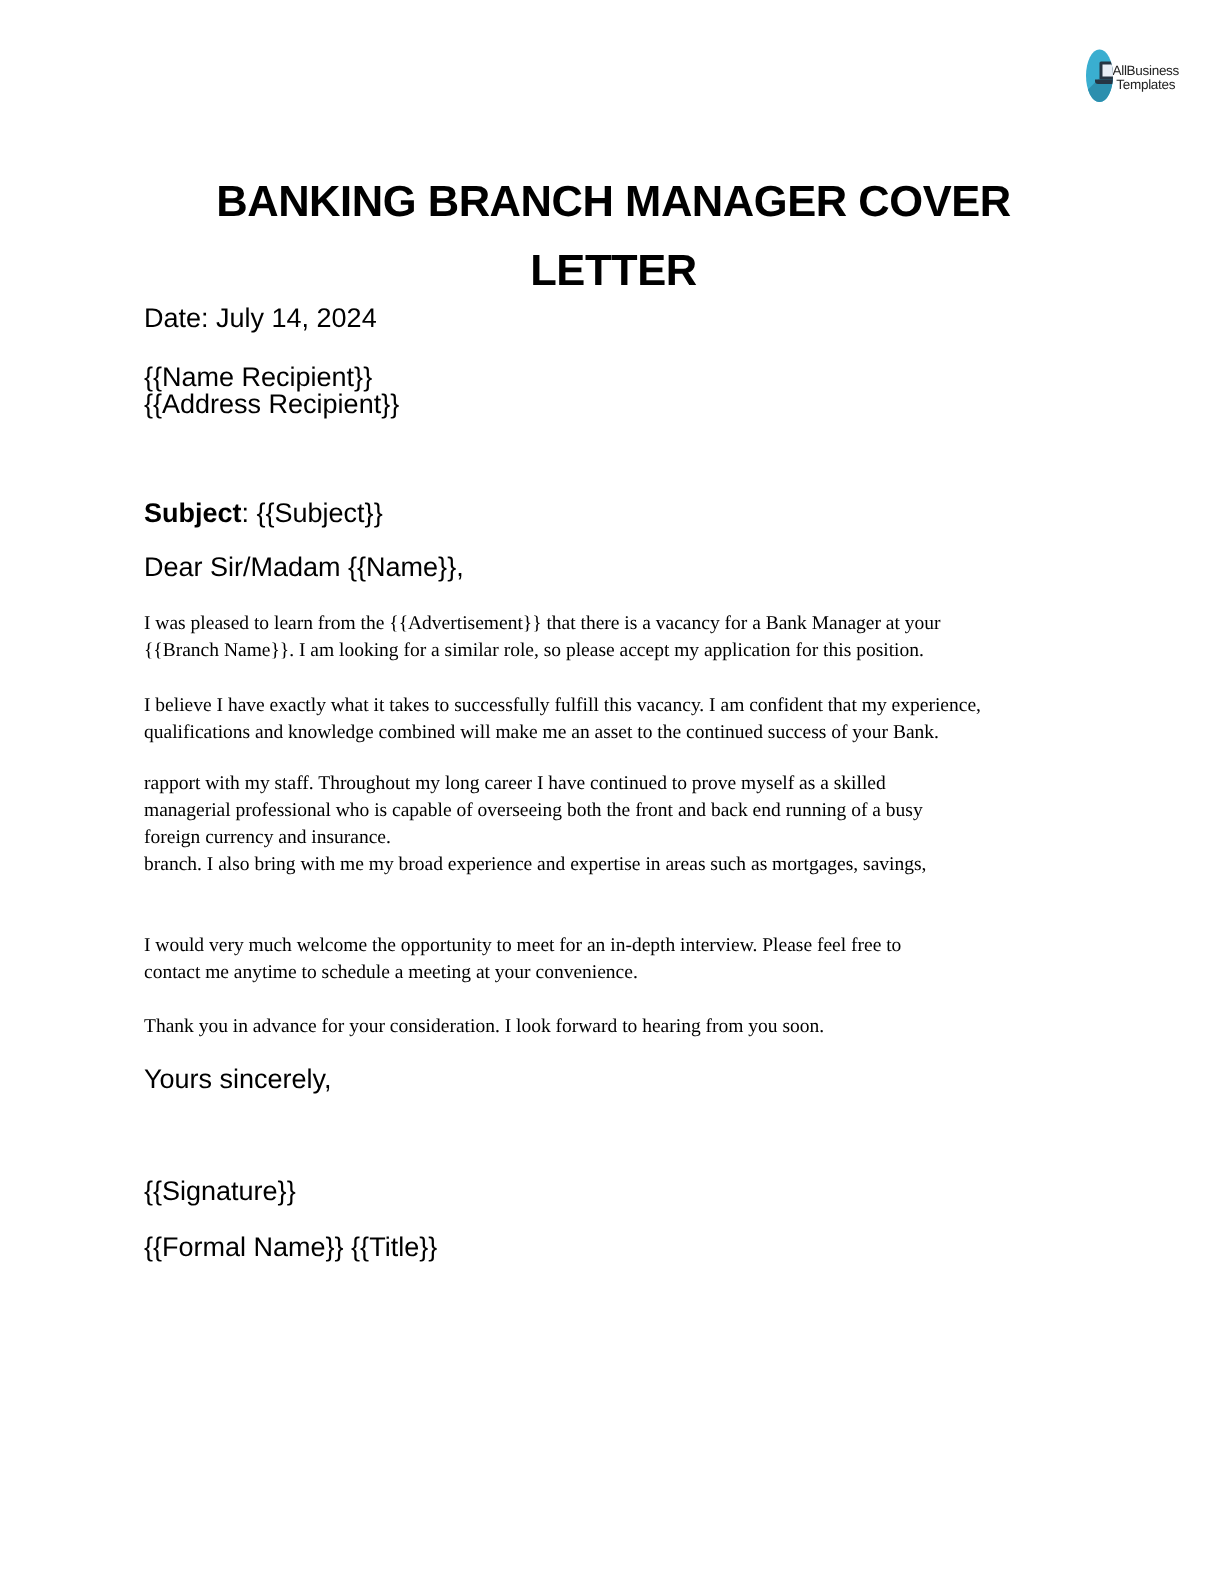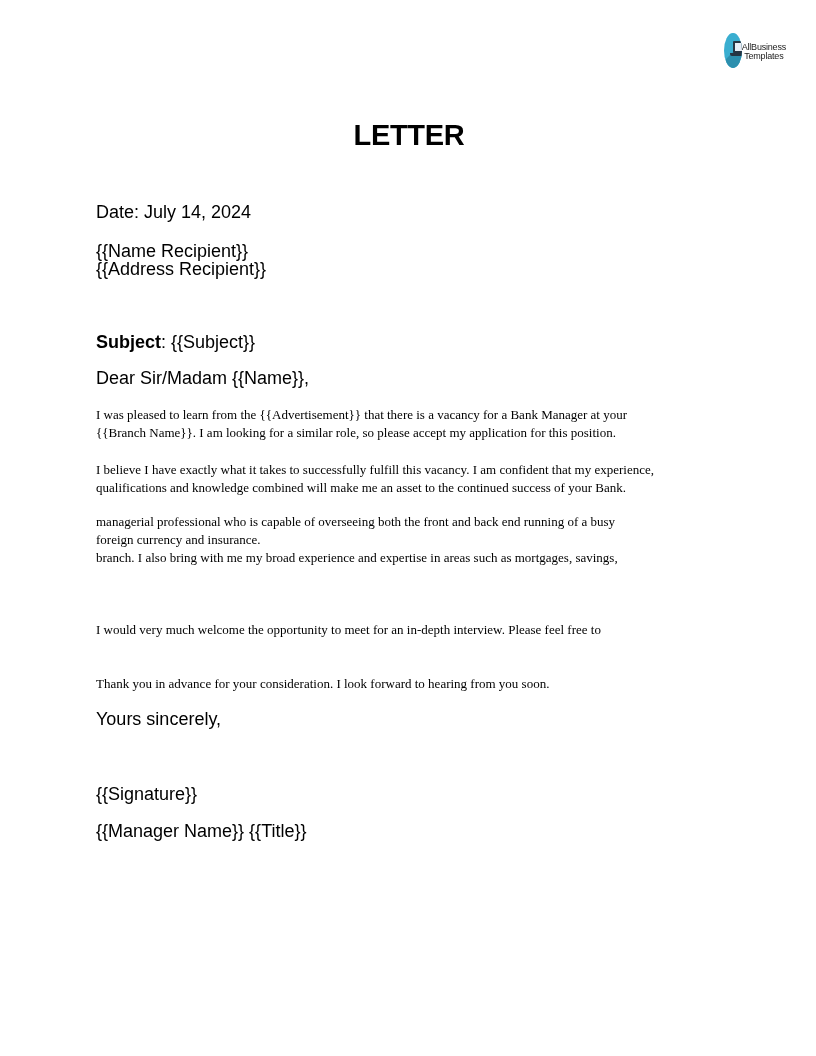--- a/index.html
+++ b/index.html
@@ -55,20 +55,21 @@
     <div class="laptop-screen"></div>
     <div class="laptop-base"></div>
   </div>
   <div class="logo-text">
     <div>AllBusiness</div>
     <div>Templates</div>
   </div>
 </div>
 
 <div class="title">
+  <div>BANKING BRANCH MANAGER COVER</div>
   <div>LETTER</div>
 </div>
 
 <div class="line" style="top:203px;">Date: July 14, 2024</div>
 
 <div class="line" style="top:242px;">{{Name Recipient}}</div>
 <div class="line" style="top:260px;">{{Address Recipient}}</div>
 
 <div class="line" style="top:333px;">
   <b>Subject</b><span>: {{Subject}}</span>
@@ -80,30 +81,32 @@
   <span class="l">I was pleased to learn from the {{Advertisement}} that there is a vacancy for a Bank Manager at your</span>
   <span class="l">{{Branch  Name}}. I am looking for a similar role, so please accept my application for this position.</span>
 </div>
 
 <div class="para" style="top:461px;">
   <span class="l">I believe I have exactly what it takes to successfully fulfill this vacancy. I am confident that my experience,</span>
   <span class="l">qualifications and knowledge combined will make me an asset to the continued success of your Bank.</span>
 </div>
 
 <div class="para" style="top:513px;">
+  <span class="l">rapport with my staff. Throughout my long career I have continued to prove myself as a skilled</span>
   <span class="l">managerial professional who is capable of overseeing both the front and back end running of a busy</span>
   <span class="l">foreign currency and insurance.</span>
   <span class="l">branch. I also bring with me my broad experience and expertise in areas such as mortgages, savings,</span>
 </div>
 
 <div class="para" style="top:621px;">
   <span class="l">I would very much welcome the opportunity to meet for an in-depth interview. Please feel free to</span>
+  <span class="l">contact me anytime to schedule a meeting at your convenience.</span>
 </div>
 
 <div class="para" style="top:675px;">
   <span class="l">Thank you in advance for your consideration. I look forward to hearing from you soon.</span>
 </div>
 
 <div class="line" style="top:710px;">Yours sincerely,</div>
 
 <div class="line" style="top:785px;">{{Signature}}</div>
 
-<div class="line" style="top:822px;">{{Manager Name}} {{Title}}</div>
+<div class="line" style="top:822px;">{{Formal Name}} {{Title}}</div>
 
 </body></html>

